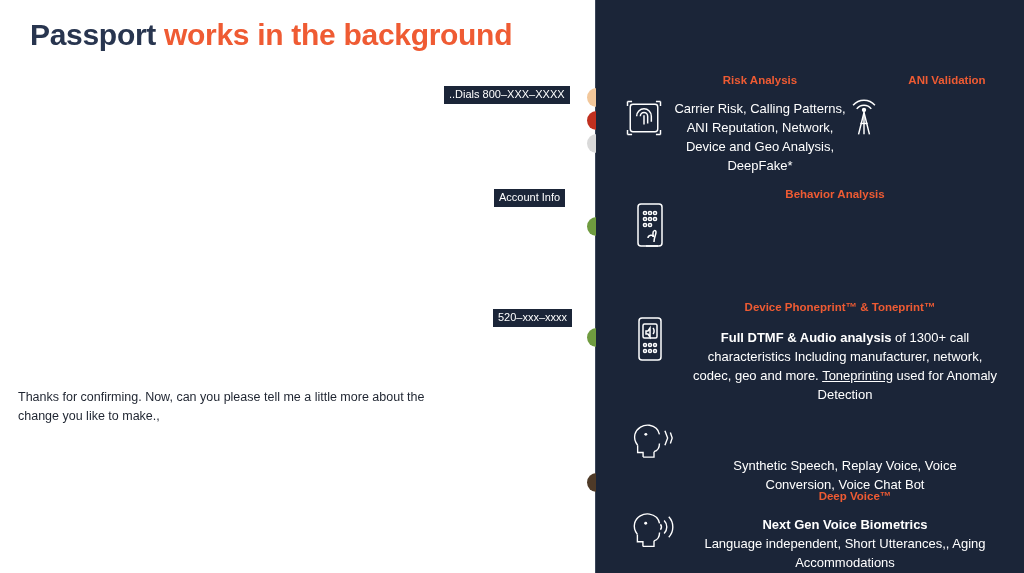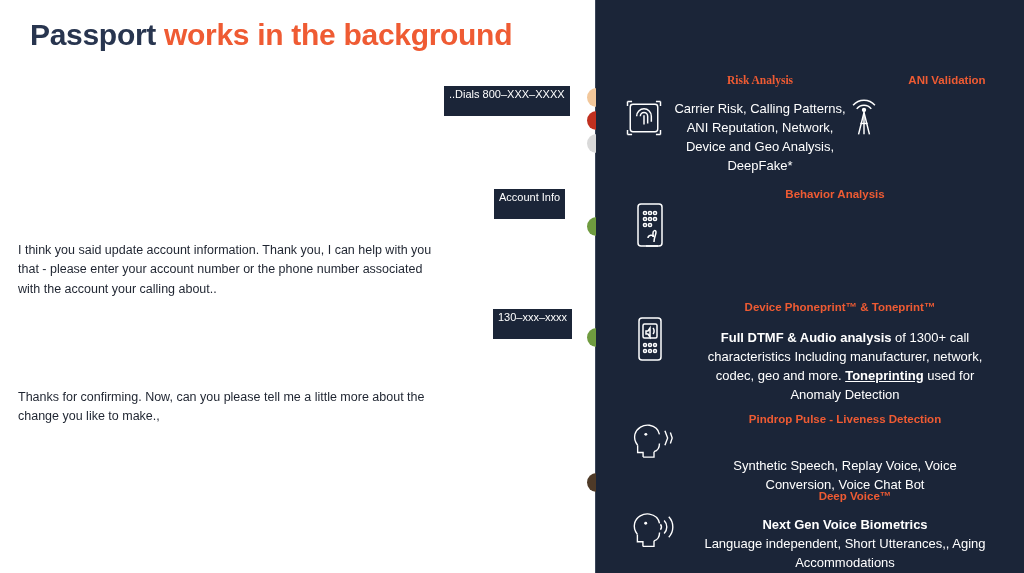--- a/index.html
+++ b/index.html
@@ -44,21 +44,21 @@
   }
   #tr1 { left: 18px; top: 120px; }
   #tr2 { left: 18px; top: 241px; }
   #tr3 { left: 18px; top: 388px; }
 
   .caption {
     position: absolute;
     background: #1b2538;
     color: #ffffff;
     font-size: 11px;
-    padding: 2px 5px 15px 5px;
+    padding: 2px 5px 3px 5px;
     white-space: nowrap;
     line-height: 1.2;
   }
   #cap1 { left: 444px; top: 86px; }
   #cap2 { left: 494px; top: 189px; }
   #cap3 { left: 493px; top: 309px; }
   #cap4 { left: 256px; top: 507px; }
 
   
   #right-panel {
@@ -93,55 +93,54 @@
     white-space: nowrap;
   }
   .row-body {
     position: absolute;
     color: #ffffff;
     font-size: 13px;
     line-height: 1.45;
     text-align: center;
   }
   .row-body b { font-weight: bold; }
-  .row-body .ul { text-decoration: underline; font-weight: bold; }
+  .row-body .ul { text-decoration: underline; }
 
   svg { display: block; }
 </style>
 </head>
 <body>
 
 <div id="slide">
 
   <div id="left-panel">
 
     <div id="title">
       <span class="t-dark">Passport</span><span class="t-accent"> works in the background</span>
     </div>
 
-    <div class="transcript" id="tr2">I think you said update account information.  Thank you, I can help with you that - please enter your account number or the phone number associated with the account your calling about..</div>
     <div class="transcript" id="tr3">Thanks for confirming.  Now, can you please tell me a little more about the change you like to make.,</div>
 
     <div class="caption" id="cap1">..Dials 800–XXX–XXXX</div>
     <div class="caption" id="cap2">Account Info</div>
-    <div class="caption" id="cap3">130–xxx–xxxx</div>
+    <div class="caption" id="cap3">520–xxx–xxxx</div>
   </div>
 
   <div id="timeline"></div>
 
   <div class="dot" style="top:88px;background:#f2c79a;"></div>
   <div class="dot" style="top:111px;background:#c0301f;"></div>
   <div class="dot" style="top:134px;background:#d9d9d9;"></div>
   <div class="dot" style="top:217px;background:#6f9b3f;"></div>
   <div class="dot" style="top:328px;background:#6f9b3f;"></div>
   <div class="dot" style="top:473px;background:#4e3a28;"></div>
 
   <div id="right-panel"></div>
 
-  <div class="row-head" style="left:680px; top:74px; width:160px;font-family:Liberation Serif, serif;">Risk Analysis</div>
+  <div class="row-head" style="left:680px; top:74px; width:160px;">Risk Analysis</div>
   <div class="row-icon" style="left:622px; top:96px;">
     <svg width="44" height="44" viewBox="0 0 48 48" fill="none" stroke="#ffffff" stroke-width="1.6">
       <rect x="9" y="9" width="30" height="30" rx="3"></rect>
       <path d="M16 22a8 8 0 0 1 16 0v6"></path>
       <path d="M20 22a4 4 0 0 1 8 0v8"></path>
       <path d="M24 21v10"></path>
       <path d="M6 6h5M6 6v5M42 6h-5M42 6v5M6 42h5M6 42v-5M42 42h-5M42 42v-5"></path>
     </svg>
   </div>
   <div class="row-body" style="left:672px; top:100px; width:176px;">
@@ -191,21 +190,20 @@
       <circle cx="13" cy="35" r="1.5"></circle>
         <circle cx="18" cy="35" r="1.5"></circle>
         <circle cx="23" cy="35" r="1.5"></circle>
     </svg>
   </div>
   <div class="row-body" style="left:690px; top:329px; width:310px;">
     <b>Full DTMF &amp; Audio analysis</b><span> of 1300+ call characteristics Including manufacturer, network, codec, geo and more.</span>
     <span class="ul">Toneprinting</span><span> used for Anomaly Detection</span>
   </div>
 
-  <div class="row-head" style="left:700px; top:413px; width:290px;">Pindrop Pulse - Liveness  Detection</div>
   <div class="row-icon" style="left:630px; top:418px;">
     <svg width="48" height="40" viewBox="0 0 52 44" fill="none" stroke="#ffffff" stroke-width="1.5">
       <path d="M8 30c-3-4-4-8-3-12 2-7 9-11 16-10 6 1 10 5 11 10"></path>
       <path d="M8 30v8h6v5"></path>
       <path d="M14 43h12v-6"></path>
       <path d="M26 37c4-1 6-4 6-9"></path>
       <circle cx="17" cy="18" r="1.6" fill="#ffffff" stroke="none"></circle>
       <path d="M38 14l3 8-3 8"></path>
       <path d="M44 16l2 6-2 6"></path>
     </svg>

